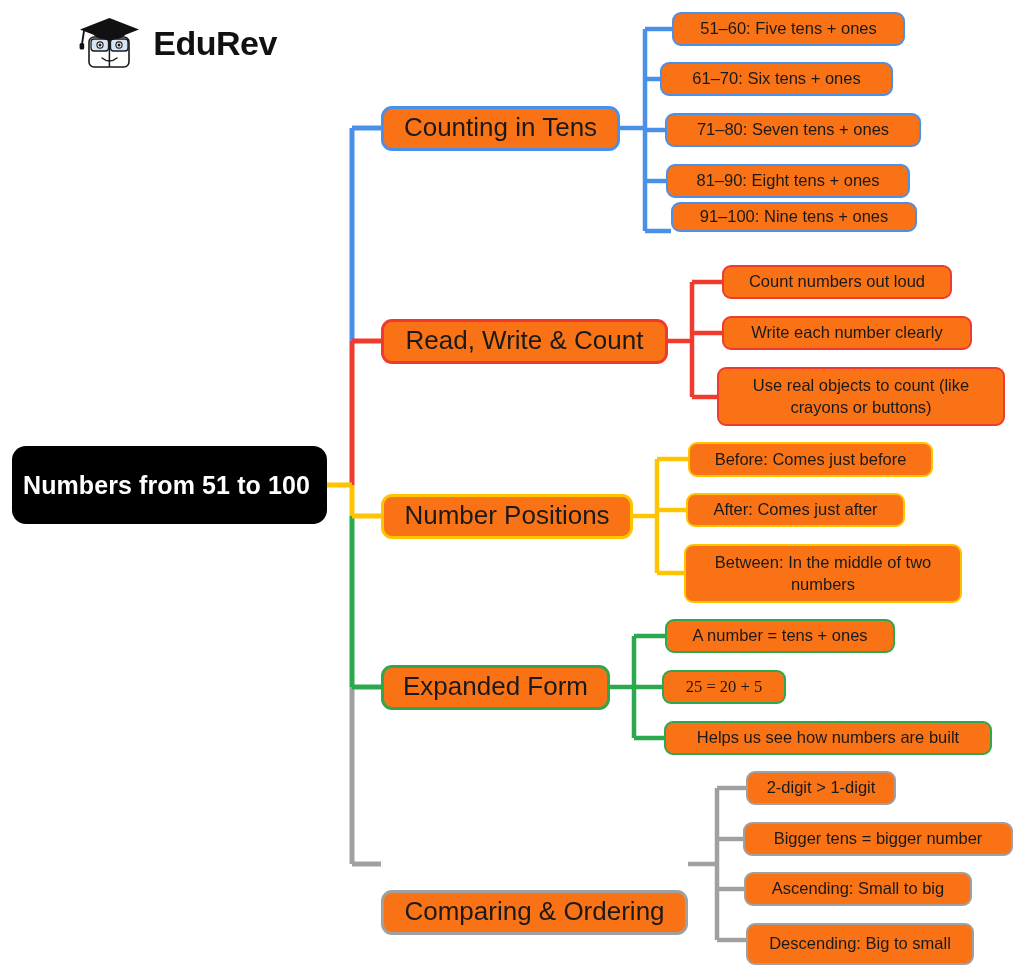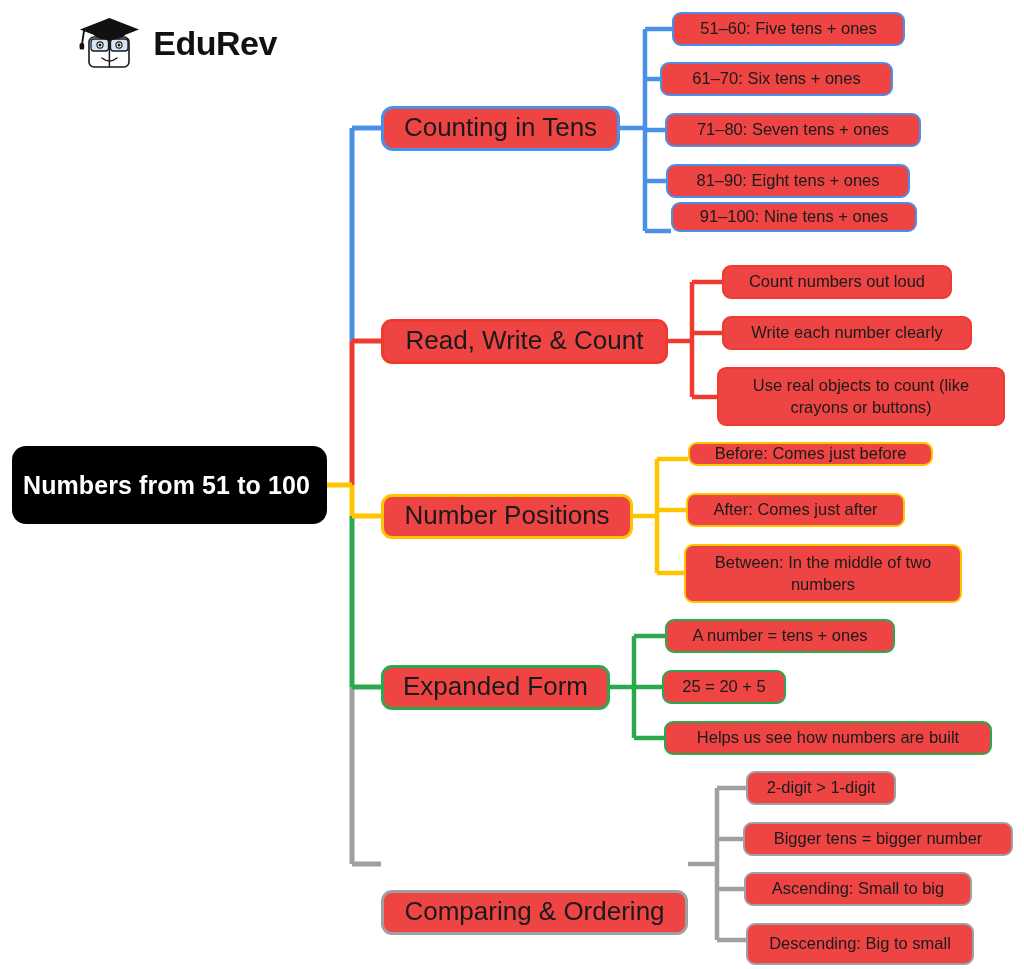--- a/index.html
+++ b/index.html
@@ -53,21 +53,21 @@
     pointer-events: none;
   }
   
   .node {
     position: absolute;
     box-sizing: border-box;
     display: flex;
     align-items: center;
     justify-content: center;
     text-align: center;
-    background: #ef4444;
+    background: #f97316;
   }
   .root {
     background: #000000;
     color: #ffffff;
     font-size: 25px;
     font-weight: bold;
     border-radius: 14px;
     line-height: 1.22;
     padding: 6px 14px;
     letter-spacing: 0.1px;
@@ -179,46 +179,46 @@
       <path d="M717 788 L717 940"></path>
       <path d="M717 788 L746 788"></path>
       <path d="M717 839 L743 839"></path>
       <path d="M717 889 L744 889"></path>
       <path d="M717 940 L746 940"></path>
     </g>
   </svg>
 
   <div class="node root" style="left:12px; top:446px; width:315px; height:78px;padding-left:8px;">Numbers from 51 to 100</div>
 
-  <div class="node l1" style="left:381px; top:106px; width:239px; height:45px; border-color:#4a90e8;border-radius:12px;">Counting in Tens</div>
+  <div class="node l1" style="left:381px; top:106px; width:239px; height:45px; border-color:#4a90e8;">Counting in Tens</div>
 
   <div class="node l1" style="left:381px; top:319px; width:287px; height:45px; border-color:#ee3b2e;">Read, Write &amp; Count</div>
 
   <div class="node l1" style="left:381px; top:494px; width:252px; height:45px; border-color:#ffc400;">Number Positions</div>
 
   <div class="node l1" style="left:381px; top:665px; width:229px; height:45px; border-color:#2ca84f;">Expanded Form</div>
 
   <div class="node l1" style="left:381px; top:842px; width:307px; height:45px; border-color:#a0a0a0;margin-top:48px;">Comparing &amp; Ordering</div>
 
   <div class="node leaf" style="left:672px; top:12px; width:233px; height:34px; border-color:#4a90e8;">51–60: Five tens + ones</div>
   <div class="node leaf" style="left:660px; top:62px; width:233px; height:34px; border-color:#4a90e8;">61–70: Six tens + ones</div>
   <div class="node leaf" style="left:665px; top:113px; width:256px; height:34px; border-color:#4a90e8;">71–80: Seven tens + ones</div>
   <div class="node leaf" style="left:666px; top:164px; width:244px; height:34px; border-color:#4a90e8;">81–90: Eight tens + ones</div>
   <div class="node leaf" style="left:671px; top:202px; width:246px; height:30px; border-color:#4a90e8;">91–100: Nine tens + ones</div>
 
   <div class="node leaf" style="left:722px; top:265px; width:230px; height:34px; border-color:#ee3b2e;">Count numbers out loud</div>
   <div class="node leaf" style="left:722px; top:316px; width:250px; height:34px; border-color:#ee3b2e;">Write each number clearly</div>
   <div class="node leaf" style="left:717px; top:367px; width:288px; height:59px; border-color:#ee3b2e;">Use real objects to count (like crayons or buttons)</div>
 
-  <div class="node leaf" style="left:688px; top:442px; width:245px; height:24px; border-color:#ffc400;">Before: Comes just before</div>
+  <div class="node leaf" style="left:688px; top:442px; width:245px; height:35px; border-color:#ffc400;">Before: Comes just before</div>
   <div class="node leaf" style="left:686px; top:493px; width:219px; height:34px; border-color:#ffc400;">After: Comes just after</div>
   <div class="node leaf" style="left:684px; top:544px; width:278px; height:59px; border-color:#ffc400;">Between: In the middle of two numbers</div>
 
   <div class="node leaf" style="left:665px; top:619px; width:230px; height:34px; border-color:#2ca84f;">A number = tens + ones</div>
-  <div class="node leaf" style="left:662px; top:670px; width:124px; height:34px; border-color:#2ca84f;">25 = 20 + 5</div>
+  <div class="node leaf" style="left:662px; top:670px; width:124px; height:34px; border-color:#2ca84f;font-family:Liberation Serif, serif;">25 = 20 + 5</div>
   <div class="node leaf" style="left:664px; top:721px; width:328px; height:34px; border-color:#2ca84f;">Helps us see how numbers are built</div>
 
   <div class="node leaf" style="left:746px; top:771px; width:150px; height:34px; border-color:#a0a0a0;">2-digit &gt; 1-digit</div>
   <div class="node leaf" style="left:743px; top:822px; width:270px; height:34px; border-color:#a0a0a0;">Bigger tens = bigger number</div>
   <div class="node leaf" style="left:744px; top:872px; width:228px; height:34px; border-color:#a0a0a0;">Ascending: Small to big</div>
   <div class="node leaf" style="left:746px; top:923px; width:228px; height:42px; border-color:#a0a0a0;text-align:right;">Descending: Big to small</div>
 
 </div>
 
 </body></html>

